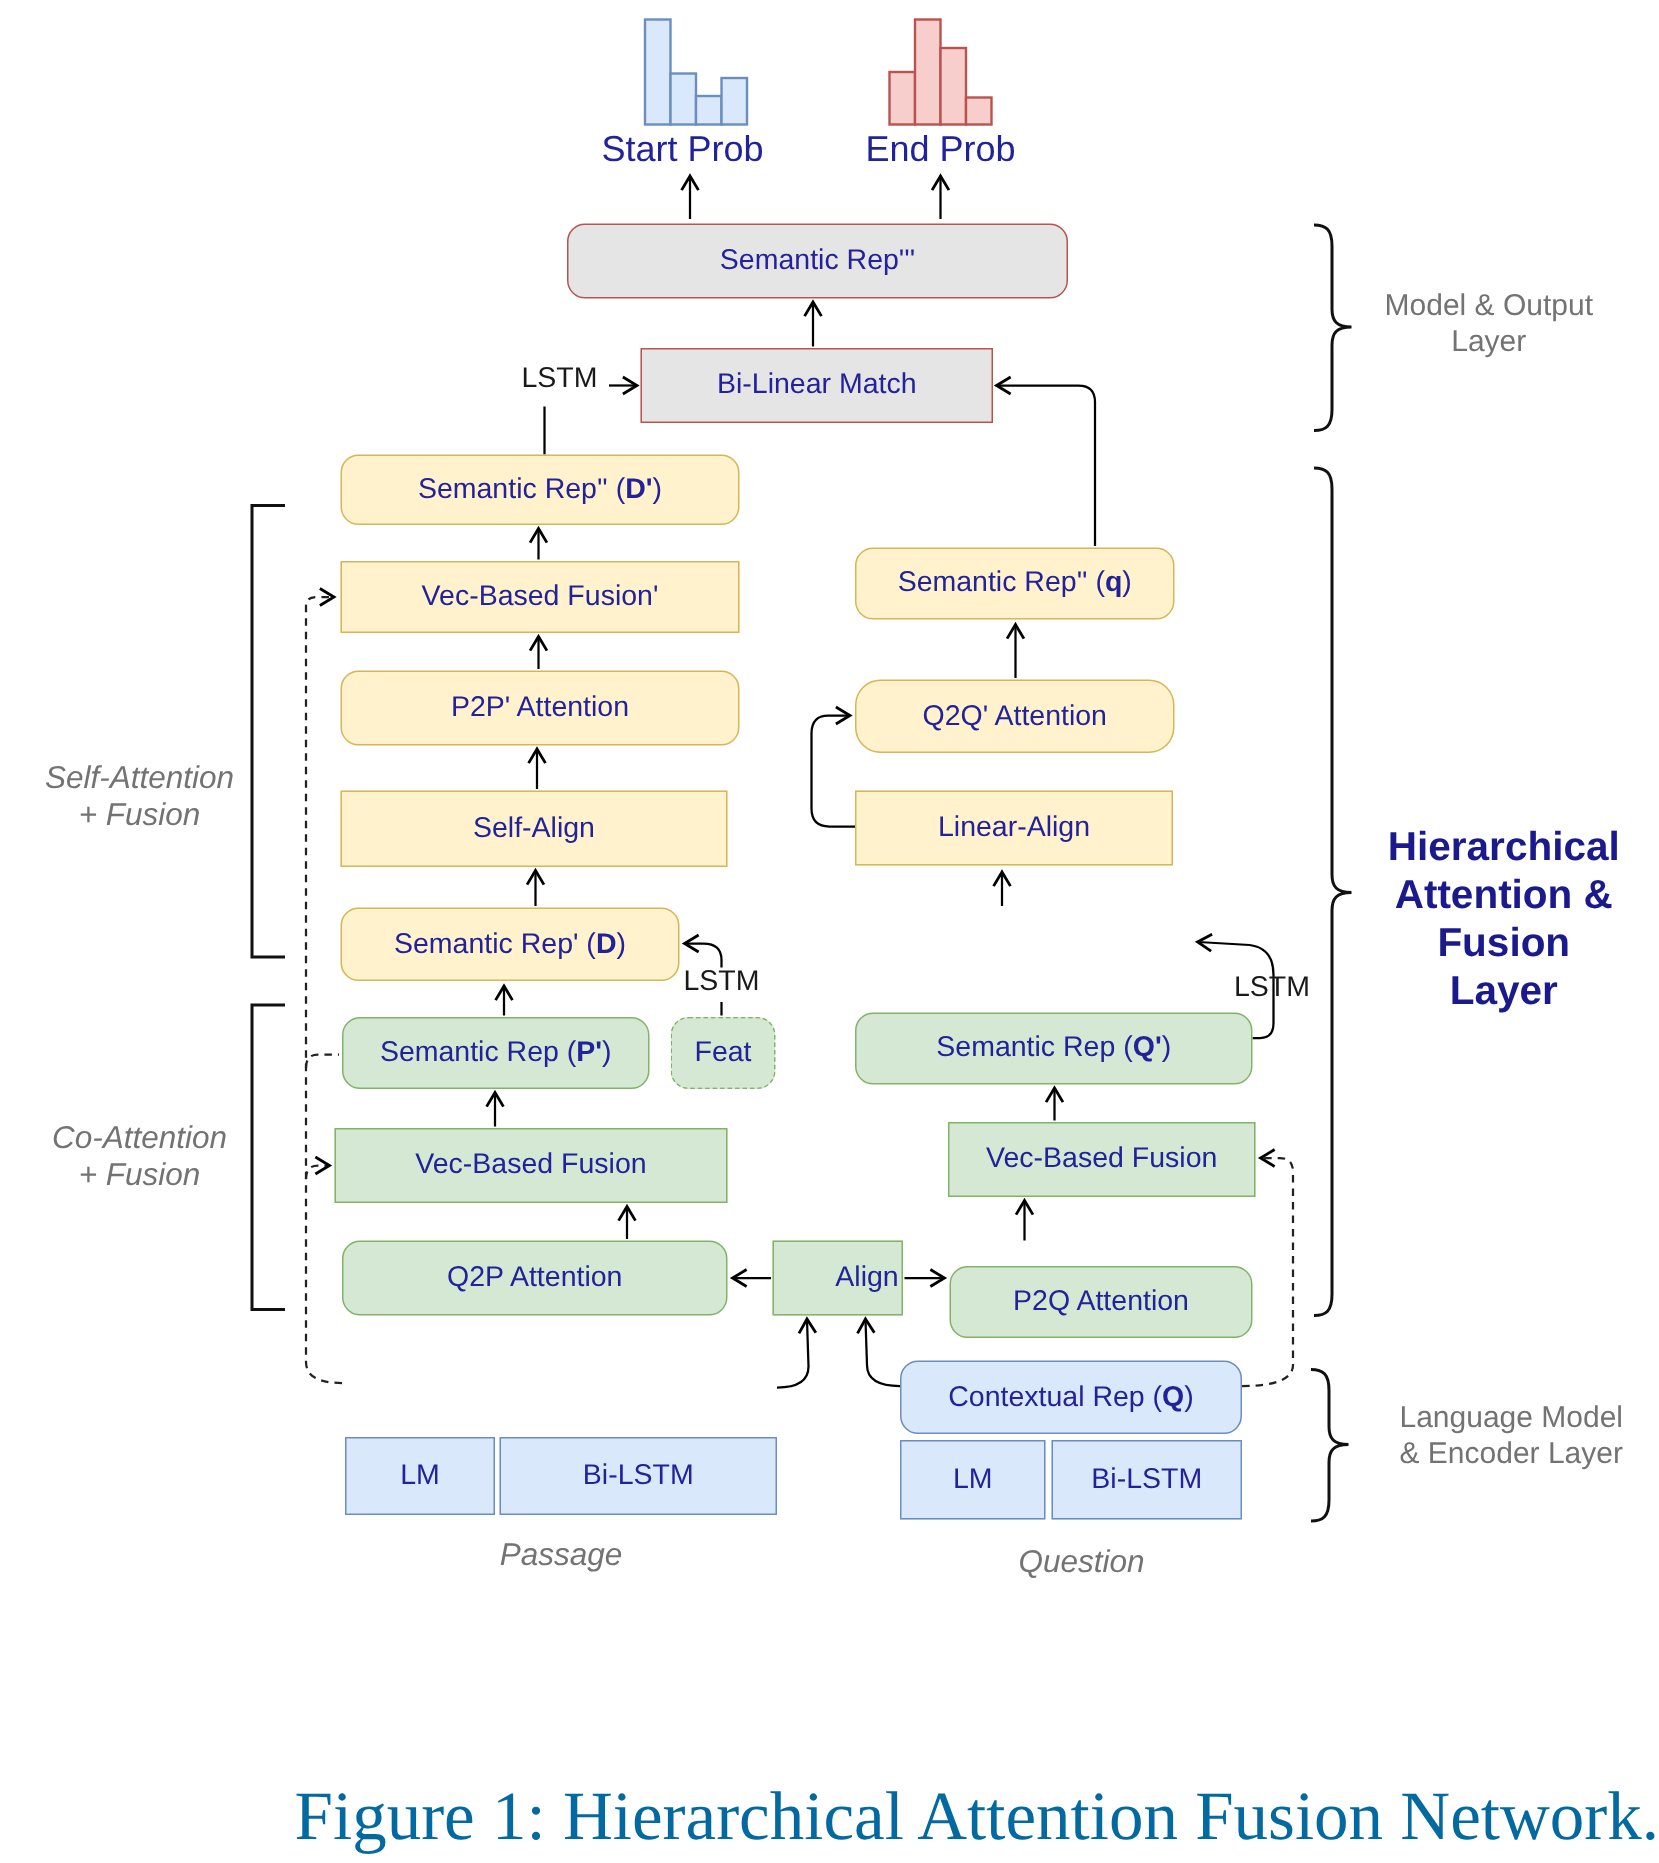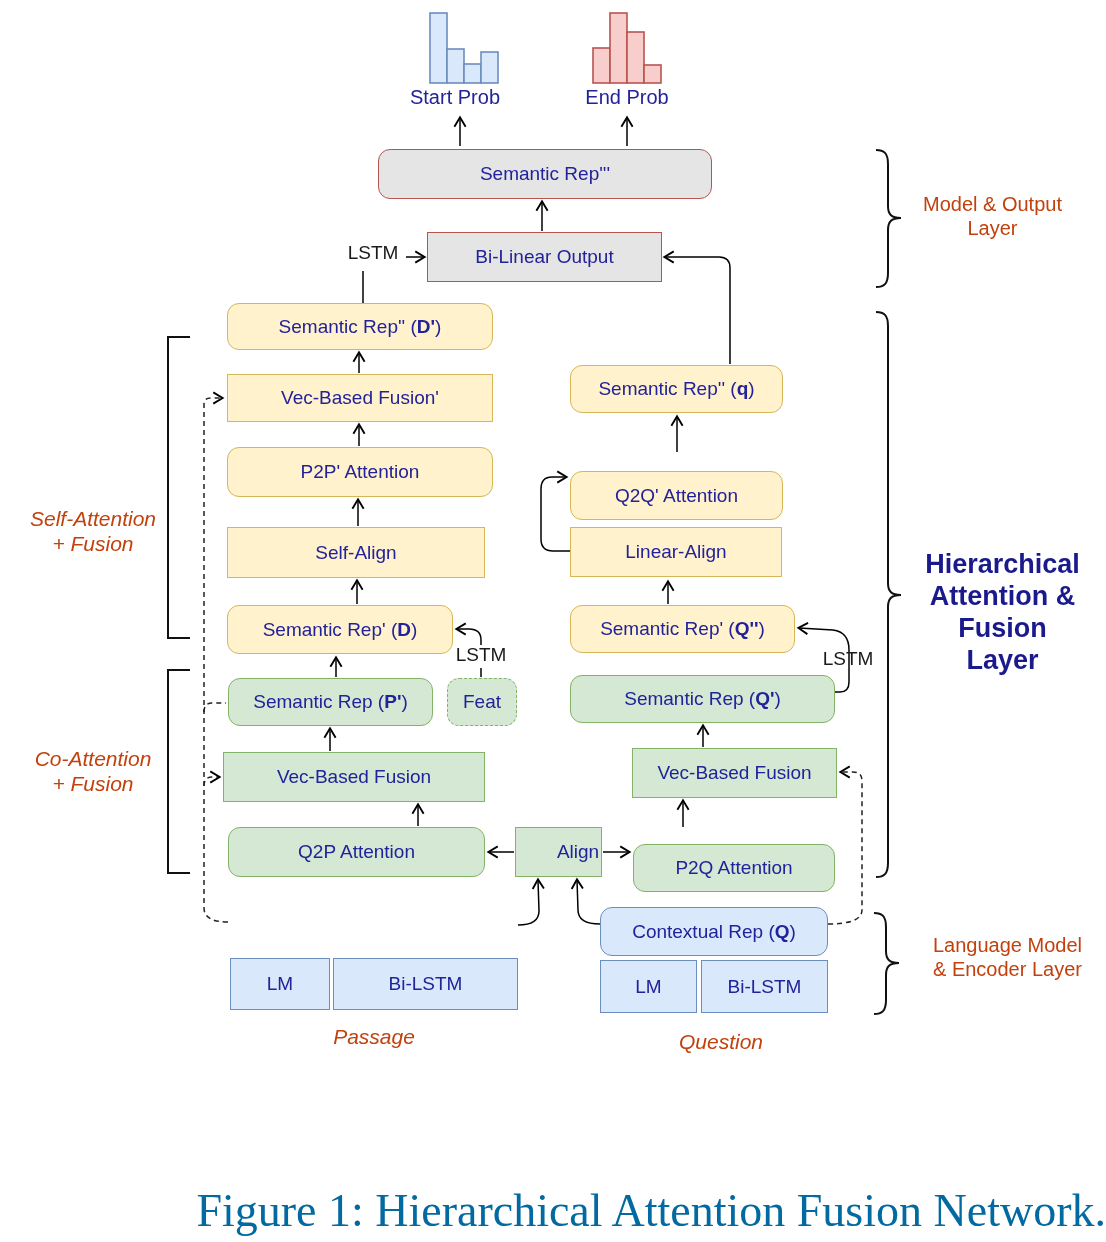--- a/index.html
+++ b/index.html
@@ -9,26 +9,26 @@
   #nodes,#texts,#charts{position:absolute;left:0;top:0;width:100%;height:100%;}
   .node{position:absolute;display:flex;align-items:center;justify-content:center;
         box-sizing:border-box;border:1.6px solid #000;font-size:19px;color:#22229a;
         text-align:center;line-height:1.05;}
   .node.rounded{border-radius:12px;}
   .node.dashedb{border-style:dashed;}
   .k-red   {background:#e5e5e5;border-color:#b85450;}
   .k-yellow{background:#fff2cc;border-color:#d6b656;}
   .k-green {background:#d5e8d4;border-color:#82b366;}
   .k-blue  {background:#dae8fc;border-color:#6c8ebf;}
-  .txt{position:absolute;color:#c2410c;text-align:center;white-space:pre-line;line-height:1.18;}
+  .txt{position:absolute;color:#737373;text-align:center;white-space:pre-line;line-height:1.18;}
   .t-italic{font-style:italic;font-size:21px;}
   .t-bold{font-weight:bold;font-size:27px;color:#1a1a8c;}
   .t-plain{font-size:20px;}
   .t-black{color:#1a1a1a;font-size:19px;}
-  .chart-title{position:absolute;color:#22229a;font-size:20px;text-align:center;width:130px;}
+  .chart-title{position:absolute;color:#22229a;font-size:24px;text-align:center;width:130px;}
   #caption{position:absolute;left:0;right:0;top:1184px;text-align:right;color:#0369a1;
            font-family:"Liberation Serif", serif;font-size:46px;}
 </style>
 </head>
 <body>
 
 <div id="stage">
   <svg id="wires" width="1106" height="1242" viewBox="0 0 1106 1242" xmlns="http://www.w3.org/2000/svg">
     <defs>
       <marker id="arr" viewBox="-10 -6 12 12" refX="-0.5" refY="0" markerWidth="10" markerHeight="10" orient="auto">
@@ -87,48 +87,45 @@
           <rect x="644" y="65" width="17" height="18" fill="#f8cecc" stroke="#b85450" stroke-width="1.6"></rect>
         </g>
       </g>
   </svg>
 
   <div id="nodes">
       <div class="node k-red rounded" style="left: 378px; top: 149px; width: 334px; height: 50px;">
         <span class="node-label">Semantic Rep'''</span>
       </div>
       <div class="node k-red" style="left: 427px; top: 232px; width: 235px; height: 50px;">
-        <span class="node-label">Bi-Linear Output</span>
+        <span class="node-label">Bi-Linear Match</span>
       </div>
       <div class="node k-yellow rounded" style="left: 227px; top: 303px; width: 266px; height: 47px;">
         <span class="node-label">Semantic Rep'' (<b>D'</b>)</span>
       </div>
       <div class="node k-yellow" style="left: 227px; top: 374px; width: 266px; height: 48px;">
         <span class="node-label">Vec-Based Fusion'</span>
       </div>
       <div class="node k-yellow rounded" style="left: 227px; top: 447px; width: 266px; height: 50px;">
         <span class="node-label">P2P' Attention</span>
       </div>
       <div class="node k-yellow" style="left: 227px; top: 527px; width: 258px; height: 51px;">
         <span class="node-label">Self-Align</span>
       </div>
       <div class="node k-yellow rounded" style="left: 227px; top: 605px; width: 226px; height: 49px;">
         <span class="node-label">Semantic Rep' (<b>D</b>)</span>
       </div>
       <div class="node k-yellow rounded" style="left: 570px; top: 365px; width: 213px; height: 48px;">
         <span class="node-label">Semantic Rep'' (<b>q</b>)</span>
       </div>
-      <div class="node k-yellow rounded" style="left: 570px; top: 471px; width: 213px; height: 49px;">
+      <div class="node k-yellow rounded" style="left: 570px; top: 453px; width: 213px; height: 49px; border-radius: 17px;">
         <span class="node-label">Q2Q' Attention</span>
       </div>
       <div class="node k-yellow" style="left: 570px; top: 527px; width: 212px; height: 50px;">
         <span class="node-label">Linear-Align</span>
-      </div>
-      <div class="node k-yellow rounded" style="left: 570px; top: 605px; width: 225px; height: 48px;">
-        <span class="node-label">Semantic Rep' (<b>Q''</b>)</span>
       </div>
       <div class="node k-green rounded" style="left: 228px; top: 678px; width: 205px; height: 48px;">
         <span class="node-label">Semantic Rep (<b>P'</b>)</span>
       </div>
       <div class="node k-green rounded dashedb" style="left: 447px; top: 678px; width: 70px; height: 48px;">
         <span class="node-label">Feat</span>
       </div>
       <div class="node k-green rounded" style="left: 570px; top: 675px; width: 265px; height: 48px;">
         <span class="node-label">Semantic Rep (<b>Q'</b>)</span>
       </div>

